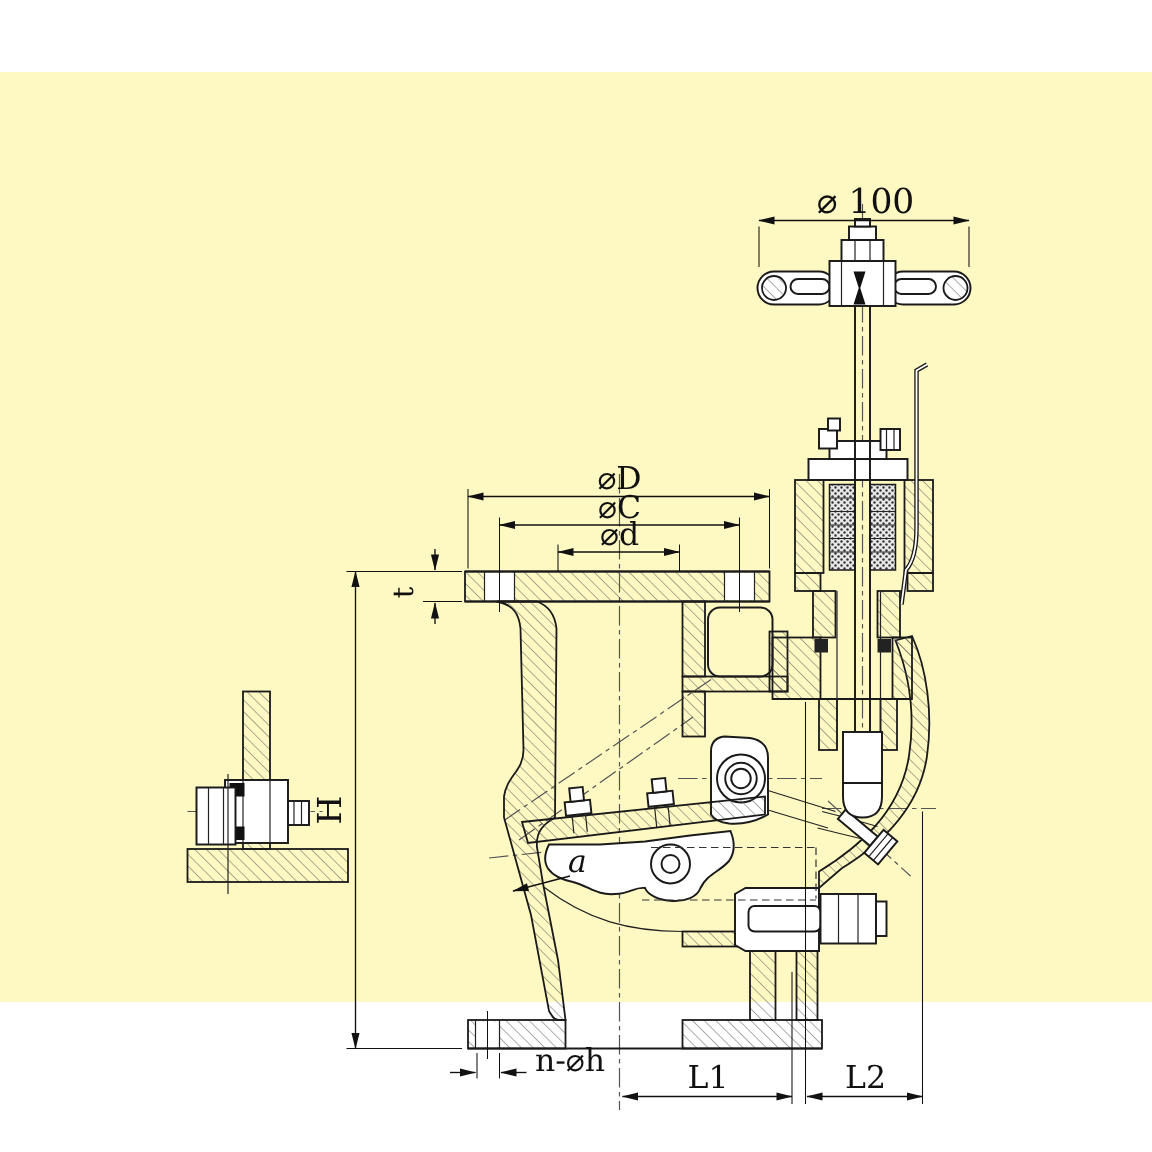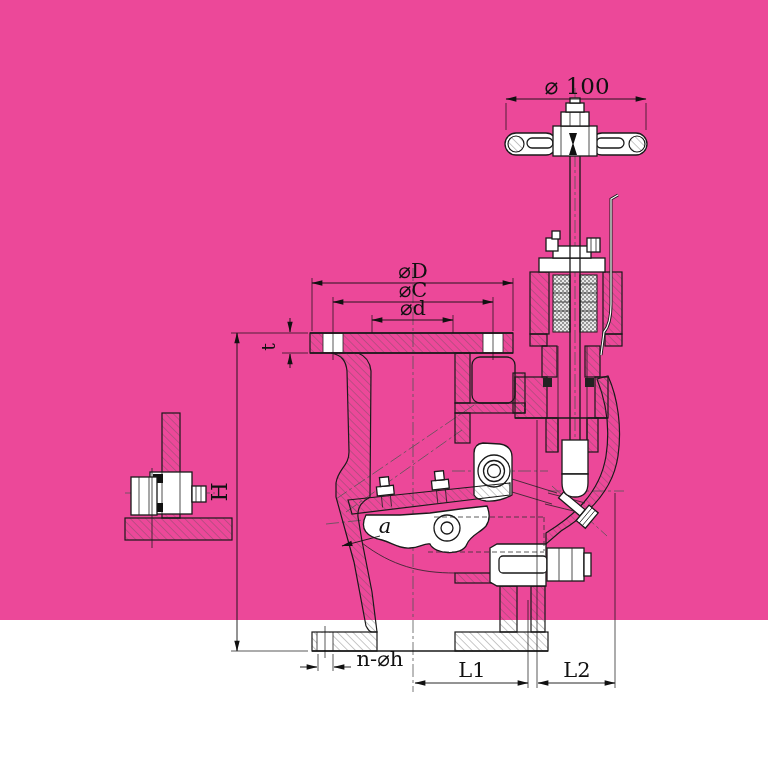--- a/index.html
+++ b/index.html
@@ -1,16 +1,16 @@
 <!DOCTYPE html>
 <html><head>
 <meta charset="utf-8">
 <style>
   html,body{margin:0;padding:0;background:#fff;width:768px;height:768px;overflow:hidden;}
-  #stage{position:relative;width:768px;height:620px;background:#ec4899;}
+  #stage{position:relative;width:768px;height:620px;background:#fef9c3;margin-top:48px;}
   svg{position:absolute;left:0;top:0;}
   text{font-family:"DejaVu Serif","DejaVu Sans",serif;fill:#111;}
   .dimtxt{font-size:21px;}
   .big{font-size:23px;}
   .ital{font-style:italic;}
   .outline{fill:#fff;stroke:#1a1a1a;stroke-width:1.3;}
   .oln{fill:none;stroke:#1a1a1a;stroke-width:1.3;}
   .thin{fill:none;stroke:#222;stroke-width:0.8;}
   .hatched{fill:url(#h1);stroke:#1a1a1a;stroke-width:1.2;}
   .pack{fill:url(#pk);stroke:#1a1a1a;stroke-width:1;}

